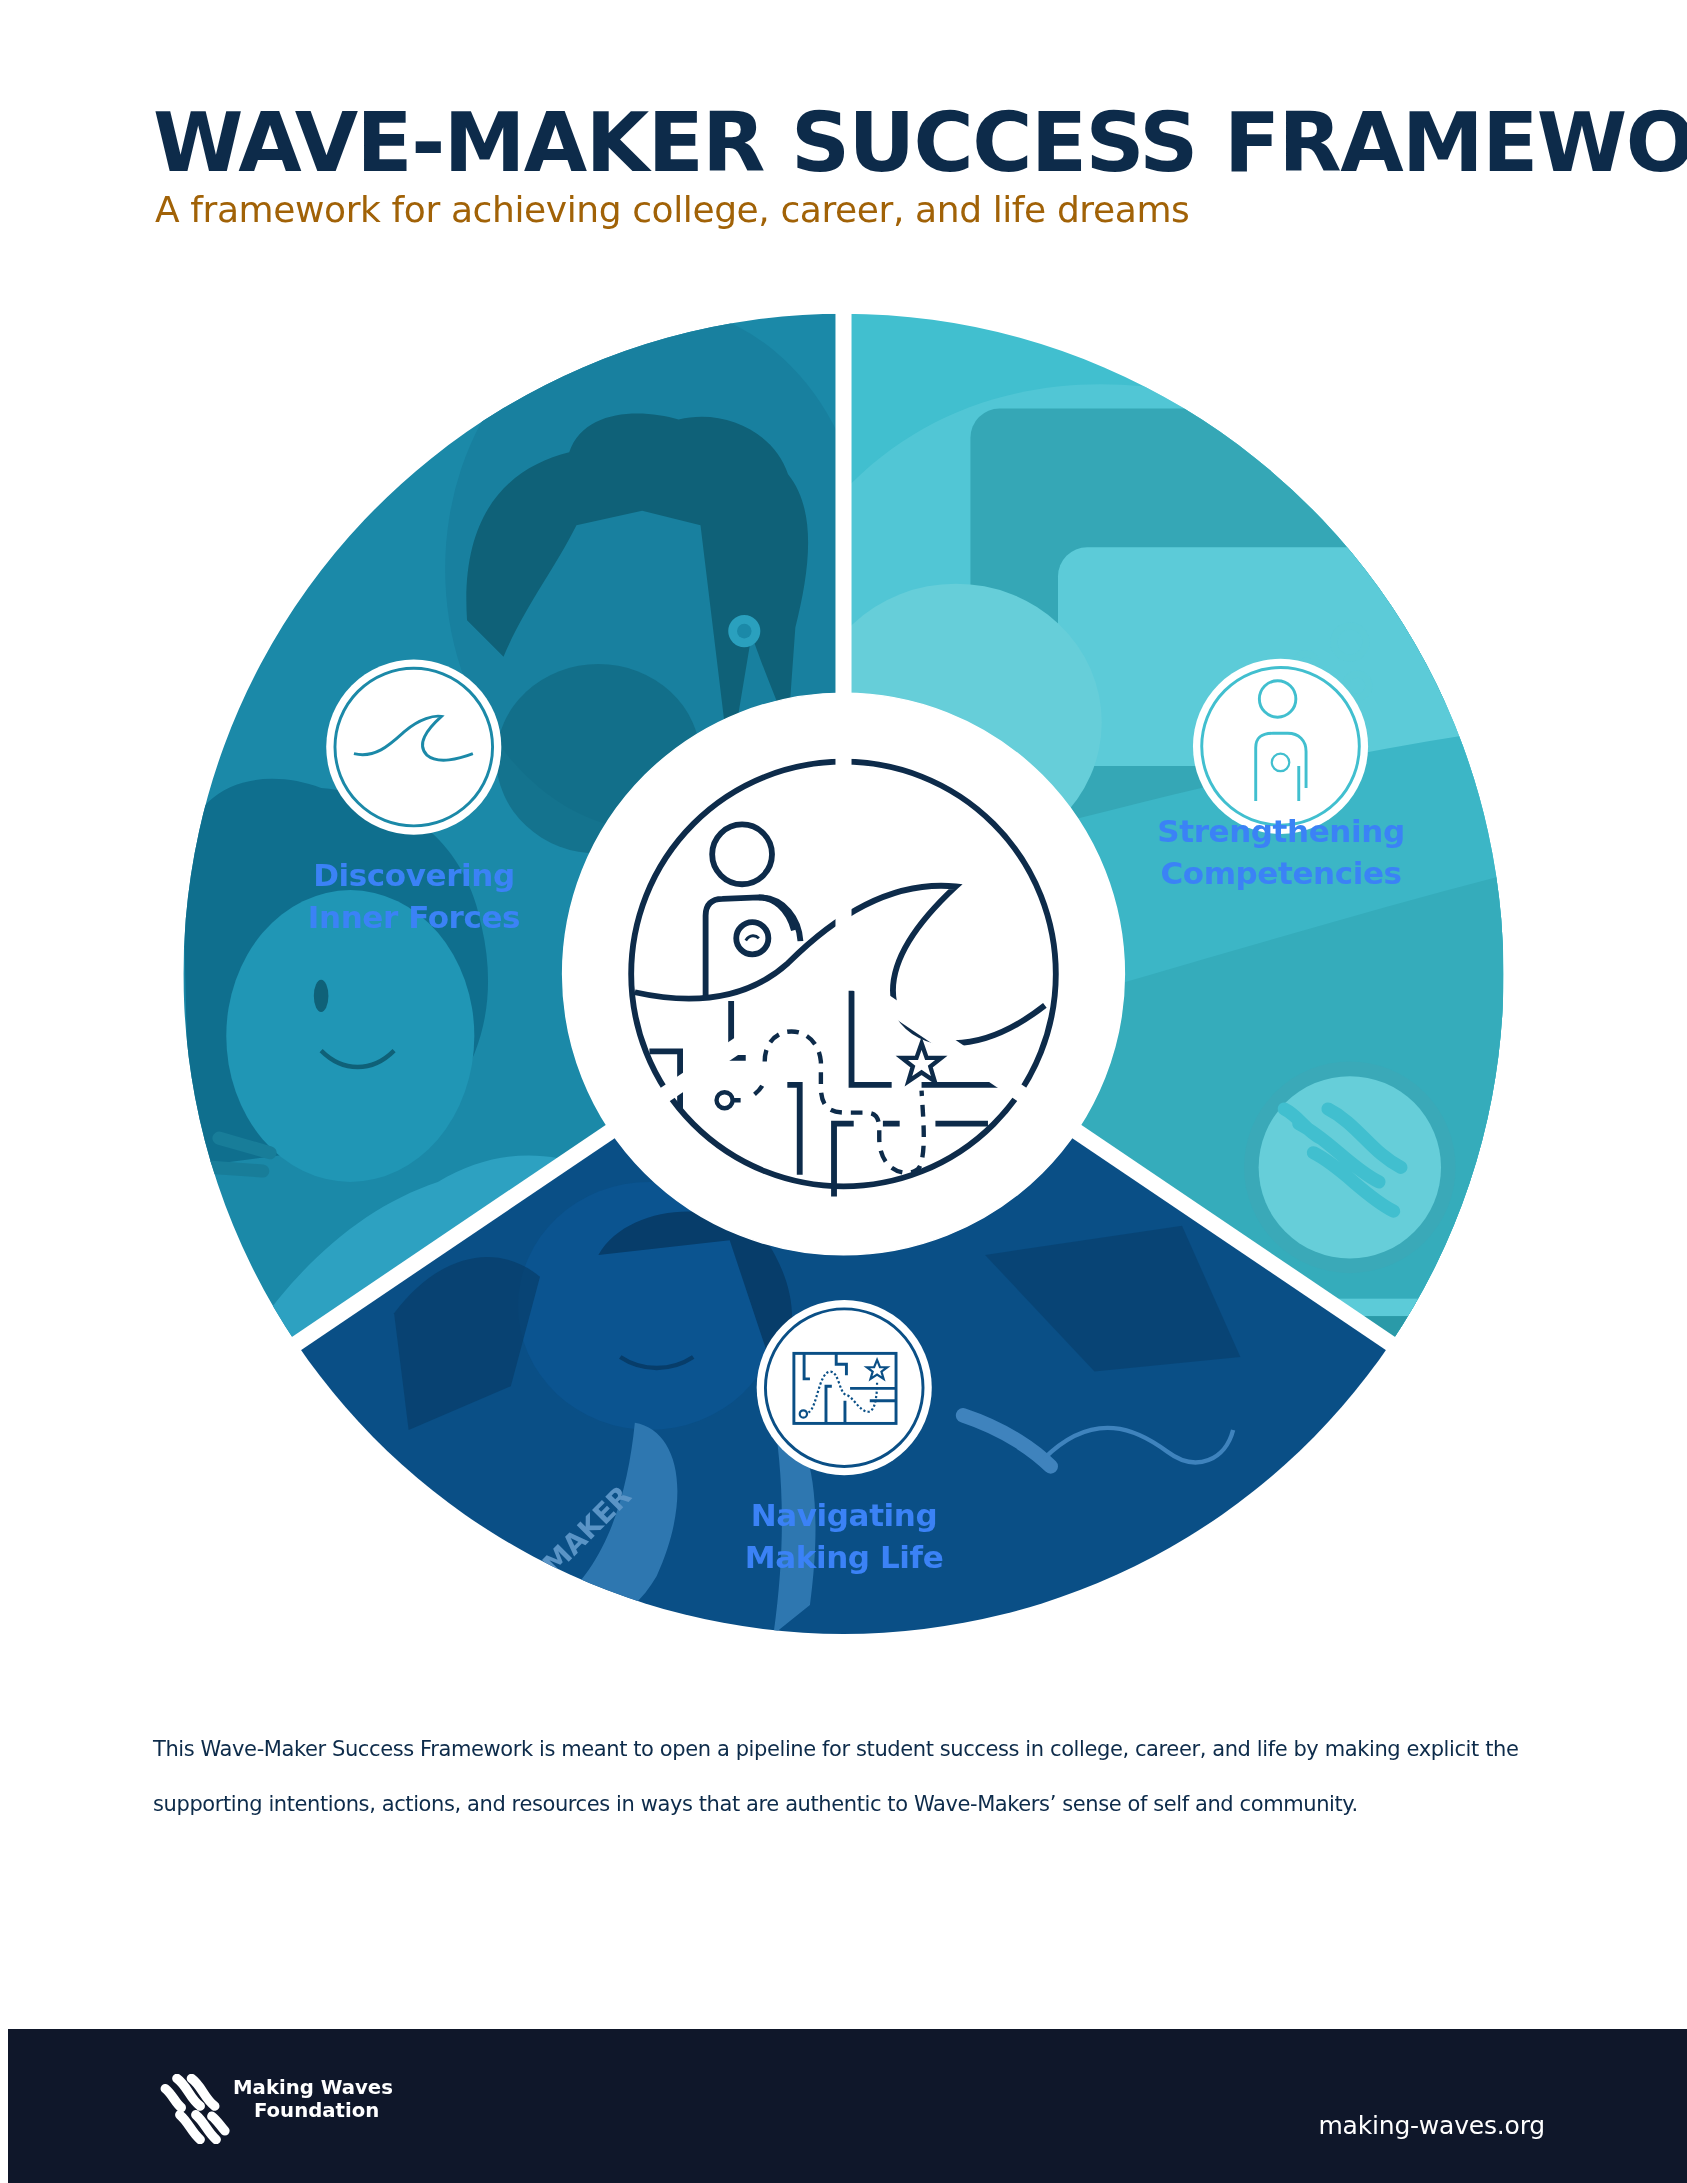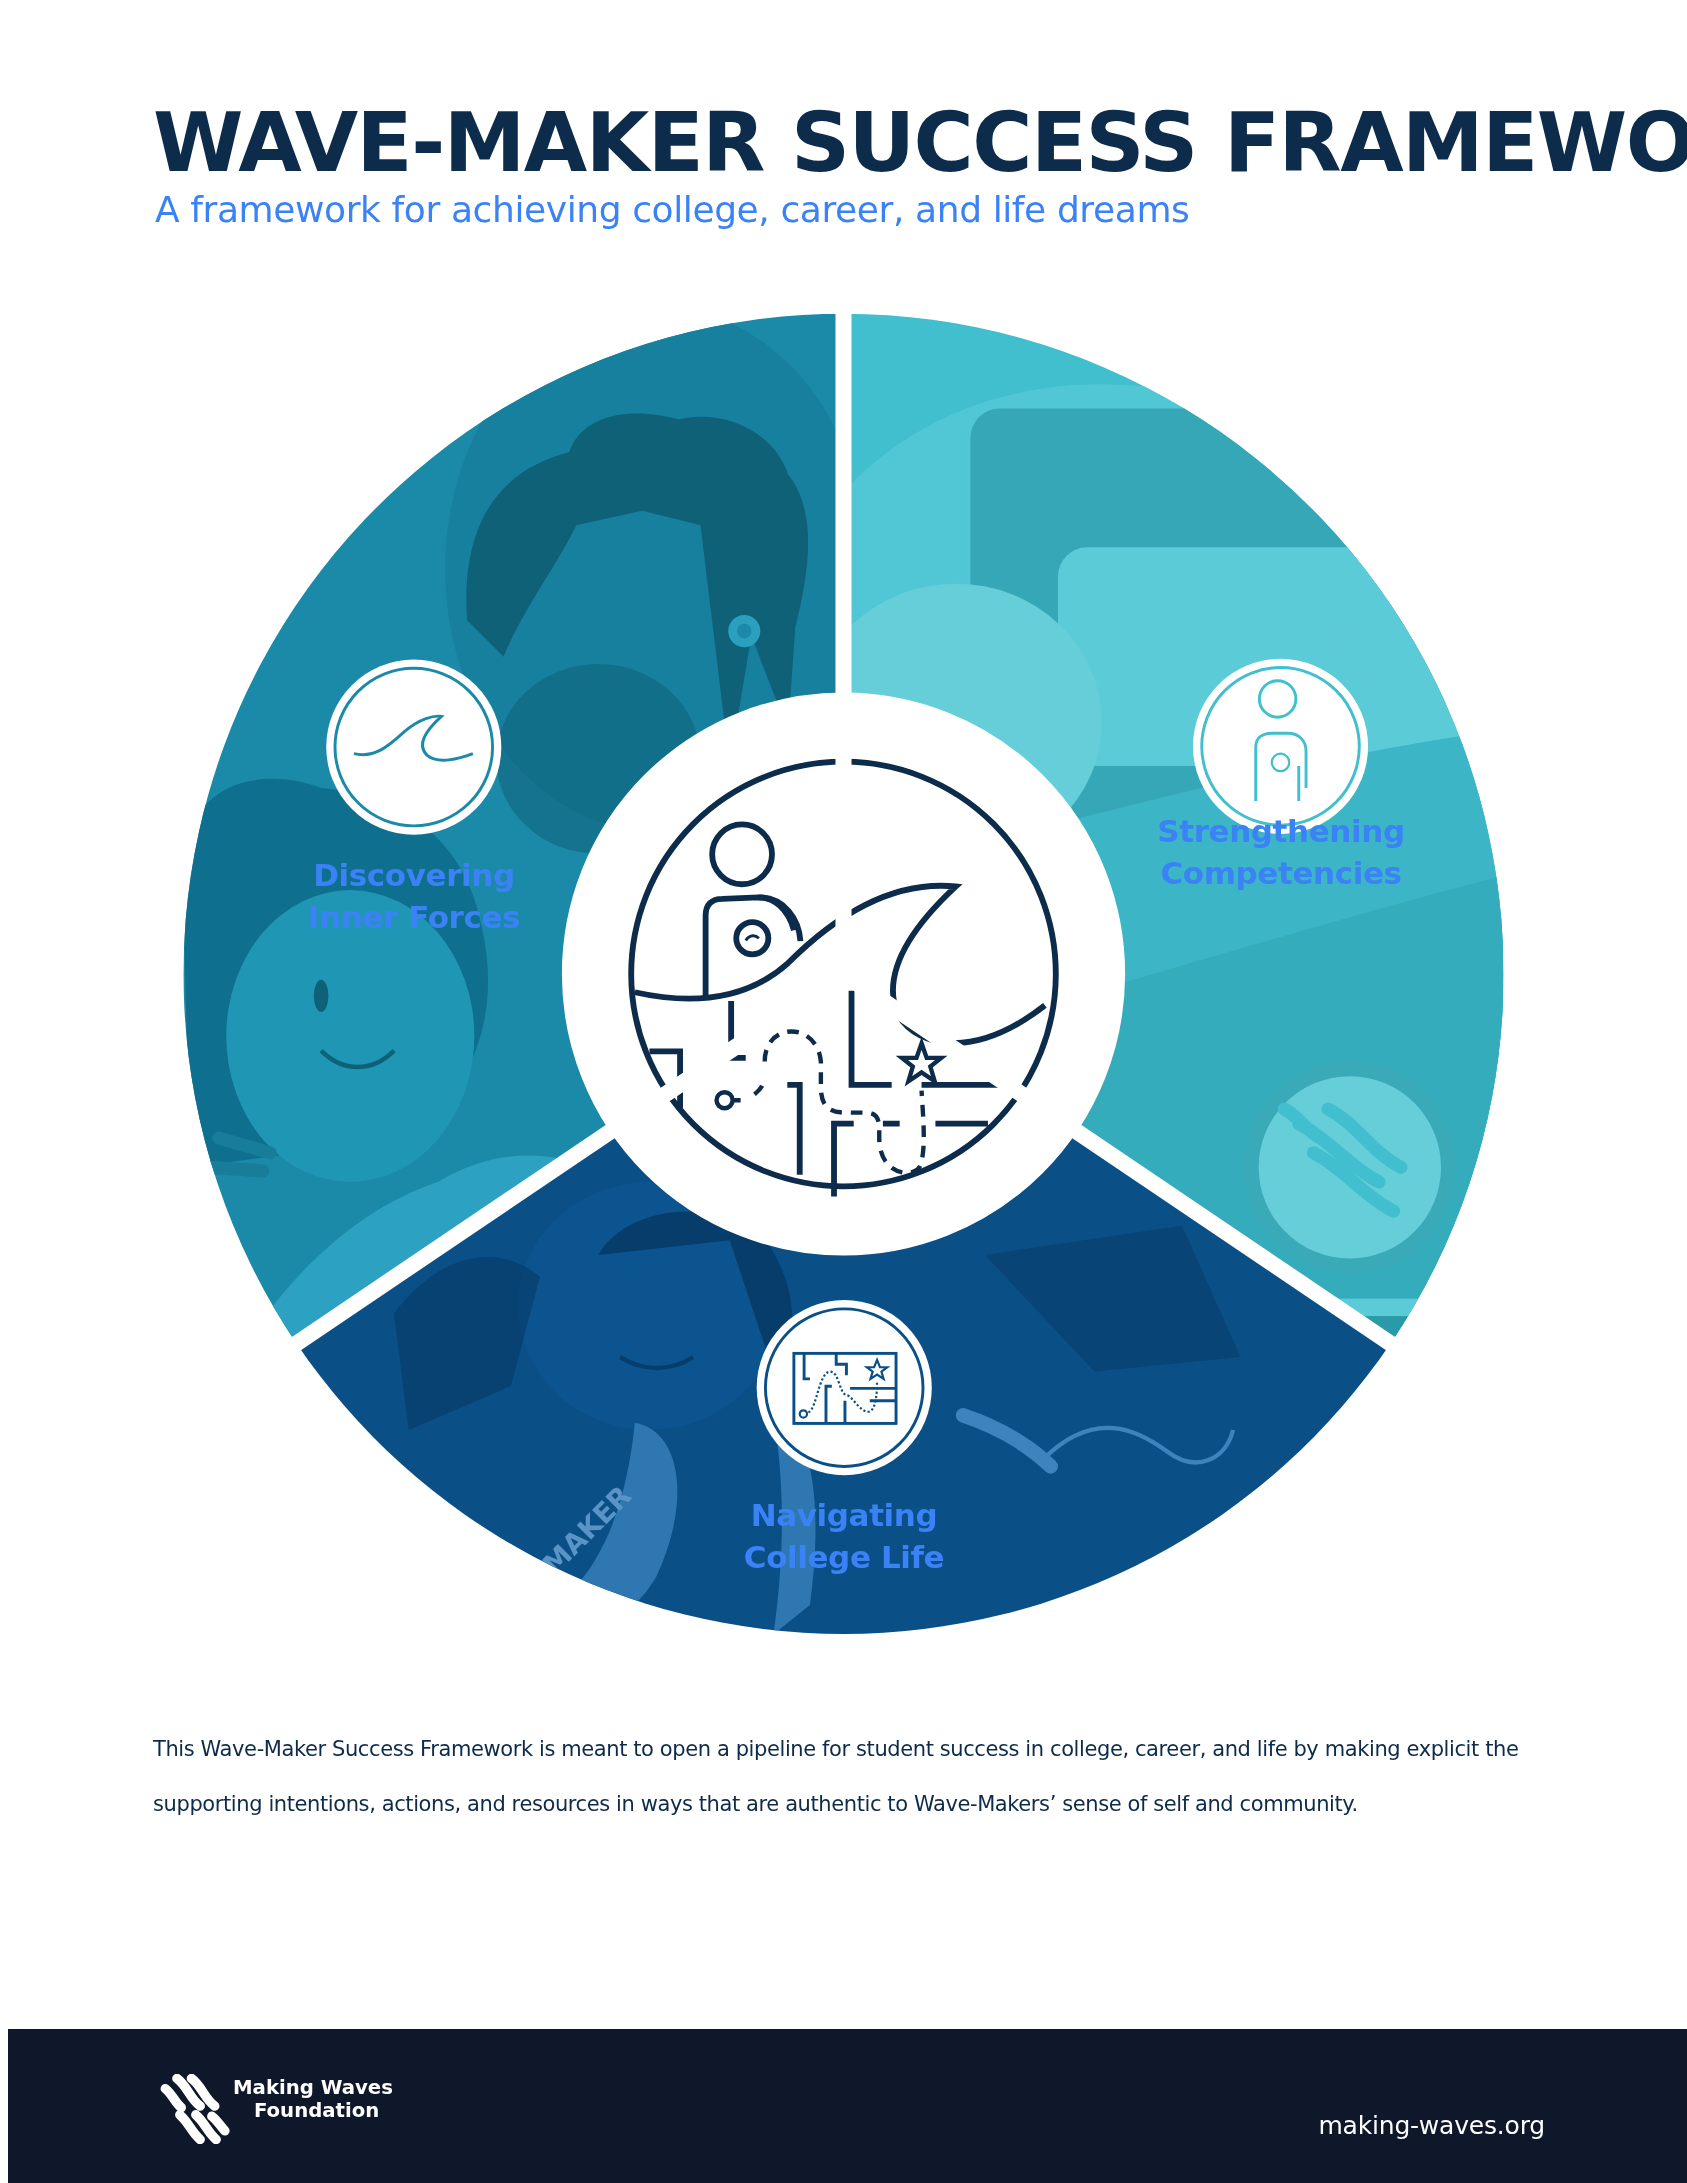--- a/index.html
+++ b/index.html
@@ -1,18 +1,18 @@
 <!DOCTYPE html>
 <html style="font-size:11.7px"><head>
 <meta charset="utf-8">
 <style>
   html, body { margin:0; padding:0; background:#ffffff; }
   body { width:1687px; height:2183px; position:relative; overflow:hidden; font-family:"Liberation Sans", sans-serif; color:#0d2b4a; }
   .title { position:absolute; left:153px; top:102px; margin:0; font-family:"DejaVu Sans", sans-serif; font-weight:bold; font-size:82px; letter-spacing:-1.5px; line-height:1; color:#0d2b4a; white-space:nowrap; }
-  .subtitle { position:absolute; left:155px; top:188px; margin:0; font-family:"DejaVu Sans", sans-serif; font-weight:normal; font-size:36px; line-height:1.2; color:#3b82f6; white-space:nowrap; letter-spacing:-0.4px; }
+  .subtitle { position:absolute; left:155px; top:188px; margin:0; font-family:"DejaVu Sans", sans-serif; font-weight:normal; font-size:36px; line-height:1.2; color:#a16207; white-space:nowrap; letter-spacing:-0.4px; }
   .diagram { position:absolute; left:0; top:0; width:1687px; height:2037px; }
   .seg-label { position:absolute; font-family:"DejaVu Sans", sans-serif; font-weight:bold; font-size:31px; line-height:42px; color:#3b82f6; text-align:center; width:336px; margin-left:-168px; letter-spacing:-0.4px; }
   .desc { position:absolute; left:153px; top:1722px; width:1386px; margin:0; font-family:"DejaVu Sans", sans-serif; font-size:21px; line-height:55px; color:#0d2b4a; letter-spacing:-0.4px; }
   .footer { position:absolute; left:8px; top:2029px; width:1687px; height:155px; background:#0f172a; }
   .logo { position:absolute; left:150px; top:45px; width:80px; height:70px; }
   .logo-text { position:absolute; left:225px; top:47px; font-family:"DejaVu Sans", sans-serif; font-weight:bold; font-size:19.7px; line-height:23.4px; color:#ffffff; }
   .site { position:absolute; right:150px; top:82px; font-family:"DejaVu Sans", sans-serif; font-size:25px; color:#ffffff; letter-spacing:-0.2px; }
 </style>
 </head>
 <body>
@@ -139,21 +139,21 @@
 <div class="seg-label" style="left:414px; top:854px;">
   <div>Discovering</div>
   <div>Inner Forces</div>
 </div>
 <div class="seg-label" style="left:1281px; top:810px;">
   <div>Strengthening</div>
   <div>Competencies</div>
 </div>
 <div class="seg-label" style="left:844px; top:1494px;">
   <div>Navigating</div>
-  <div>College Life</div>
+  <div>Making Life</div>
 </div>
 
 <p class="desc">This Wave-Maker Success Framework is meant to open a pipeline for student success in college, career, and life by making explicit the supporting intentions, actions, and resources in ways that are authentic to Wave-Makers’ sense of self and community.</p>
 
 <div class="footer">
   <svg class="logo" viewBox="0 0 110 96" xmlns="http://www.w3.org/2000/svg">
     <g fill="none" stroke="#ffffff" stroke-width="13" stroke-linecap="round">
       <path d="M10 20 C20 28 24 40 32 46"></path>
       <path d="M26 6 C40 16 44 34 58 44"></path>
       <path d="M46 6 C60 16 64 34 78 44"></path>

